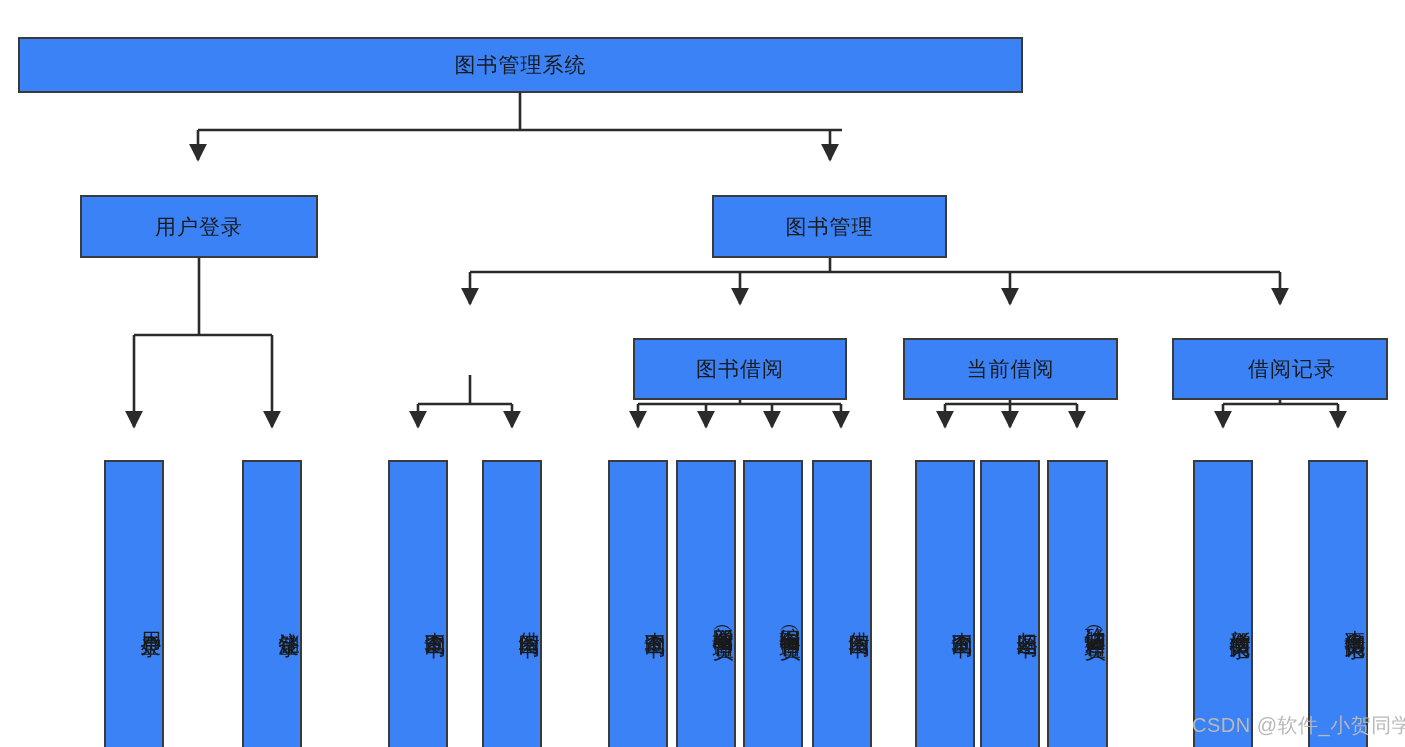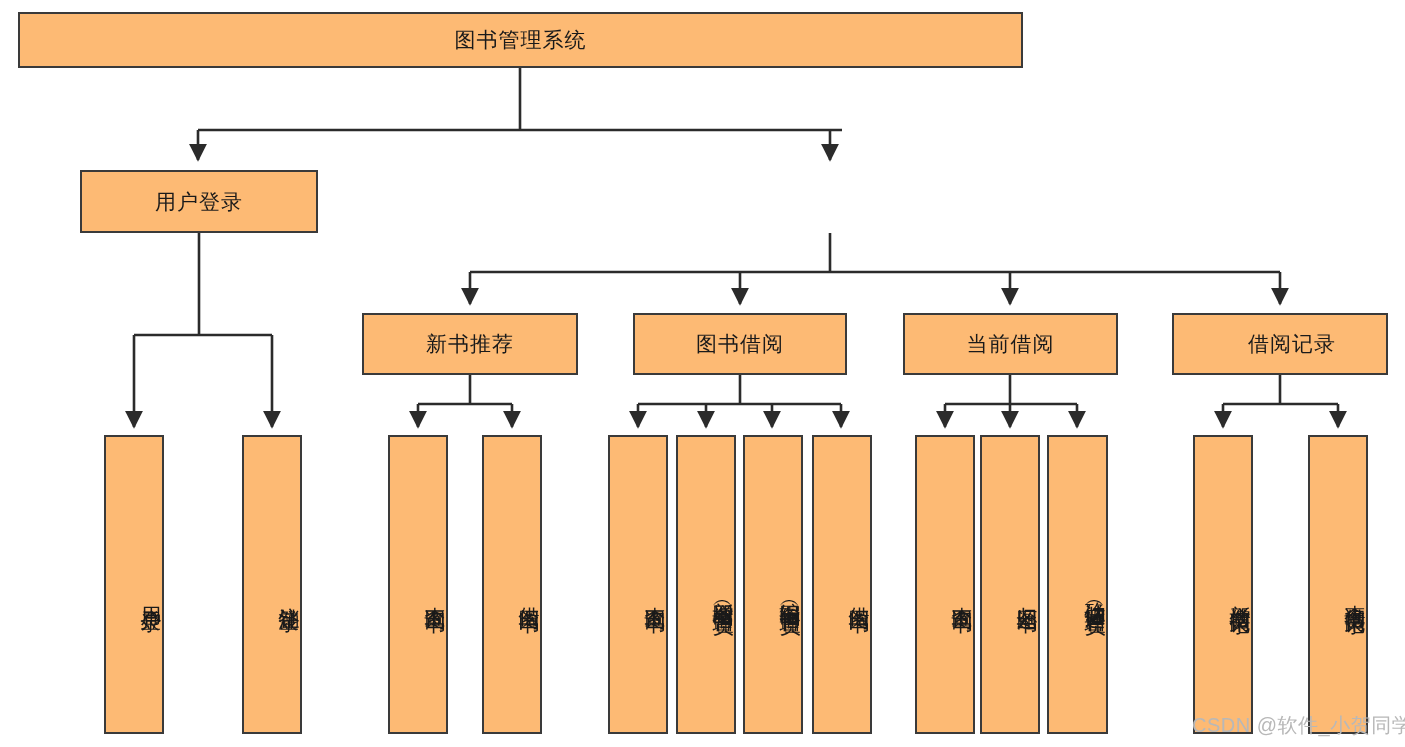--- a/index.html
+++ b/index.html
@@ -21,26 +21,27 @@
     position: absolute;
     left: 0;
     top: 0;
     width: 1405px;
     height: 747px;
     pointer-events: none;
   }
   .node {
     position: absolute;
     box-sizing: border-box;
-    background: #fdba74;
+    background: #3b82f6;
     border: 2px solid #3a3a3a;
     display: flex;
     align-items: center;
     justify-content: center;
     color: #1a1a1a;
+    margin-top: 25px;
   }
   .node.horiz {
     font-size: 21px;
     letter-spacing: 1px;
   }
   .node.vert {
     writing-mode: vertical-rl;
     text-orientation: upright;
     font-size: 21px;
     letter-spacing: 2px;
@@ -121,24 +122,24 @@
   </svg>
 
   <div class="node horiz" style="left:18px; top:12px; width:1005px; height:56px;">
     <span>图书管理系统</span>
   </div>
 
   <div class="node horiz" style="left:80px; top:170px; width:238px; height:63px;">
     <span>用户登录</span>
   </div>
 
-
-  <div class="node horiz" style="left:362px; top:313px; width:216px; height:62px;">
-    <span>新书推荐</span>
-  </div>
+  <div class="node horiz" style="left:712px; top:170px; width:235px; height:63px;">
+    <span>图书管理</span>
+  </div>
+
 
   <div class="node horiz" style="left:633px; top:313px; width:214px; height:62px;">
     <span>图书借阅</span>
   </div>
 
   <div class="node horiz" style="left:903px; top:313px; width:215px; height:62px;align-items:center;">
     <span>当前借阅</span>
   </div>
 
   <div class="node horiz" style="left:1172px; top:313px; width:216px; height:62px;padding-left:24px;">

